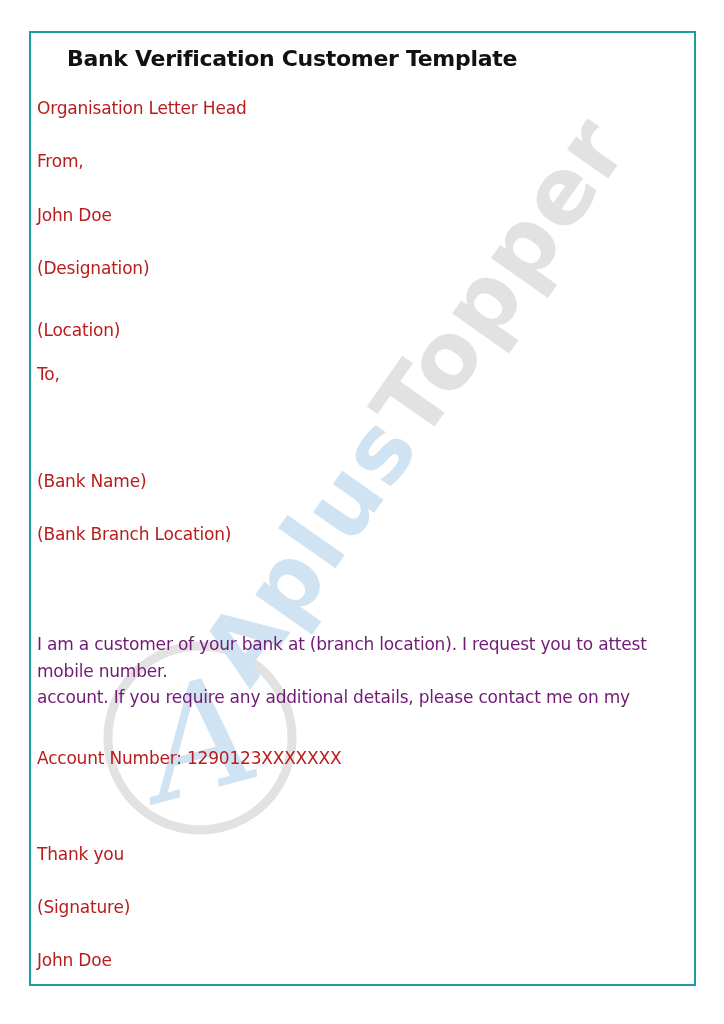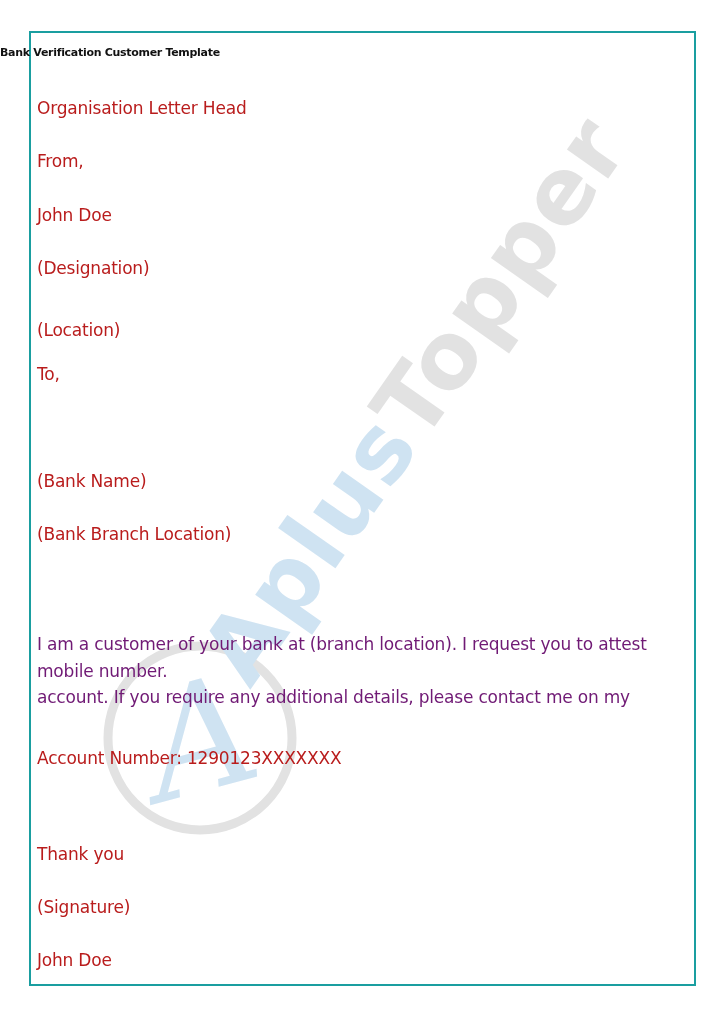--- a/index.html
+++ b/index.html
@@ -3,22 +3,22 @@
 <meta charset="utf-8">
 <style>
   html, body { margin: 0; padding: 0; background: #ffffff; }
   body { width: 724px; height: 1024px; position: relative; overflow: hidden;
          font-family: "DejaVu Sans", sans-serif; color: #222222; }
   .frame { position: absolute; left: 29px; top: 31px; width: 663px; height: 951px;
            border: 2px solid #1a9ea0; box-sizing: content-box; }
   .watermark { position: absolute; left: 0; top: 0; width: 724px; height: 1024px; pointer-events: none; z-index: 0; }
   .content { position: absolute; left: 0; top: 0; width: 724px; height: 1024px; z-index: 1; }
   .line { position: absolute; left: 37px; font-size: 17px; line-height: 20px; white-space: nowrap; color: #b91c1c; letter-spacing: -0.2px; }
-  .title { position: absolute; left: 0; width: 584px; top: 46px; 
-           font-size: 11px; font-weight: bold; color: #111; letter-spacing: -0.3px; }
+  .title { position: absolute; left: 0; width: 584px; top: 46px; text-align: center;
+           font-size: 22px; font-weight: bold; color: #111; letter-spacing: -0.3px; }
   .subject { font-weight: bold; color: #111; }
   .para { position: absolute; left: 37px; top: 631px; width: 640px; font-size: 17px;
           line-height: 26.5px; color: #701a75; letter-spacing: -0.2px; }
   .para span { display: block; white-space: nowrap; }
 </style>
 </head>
 <body>
 
 <div class="frame"></div>
 

